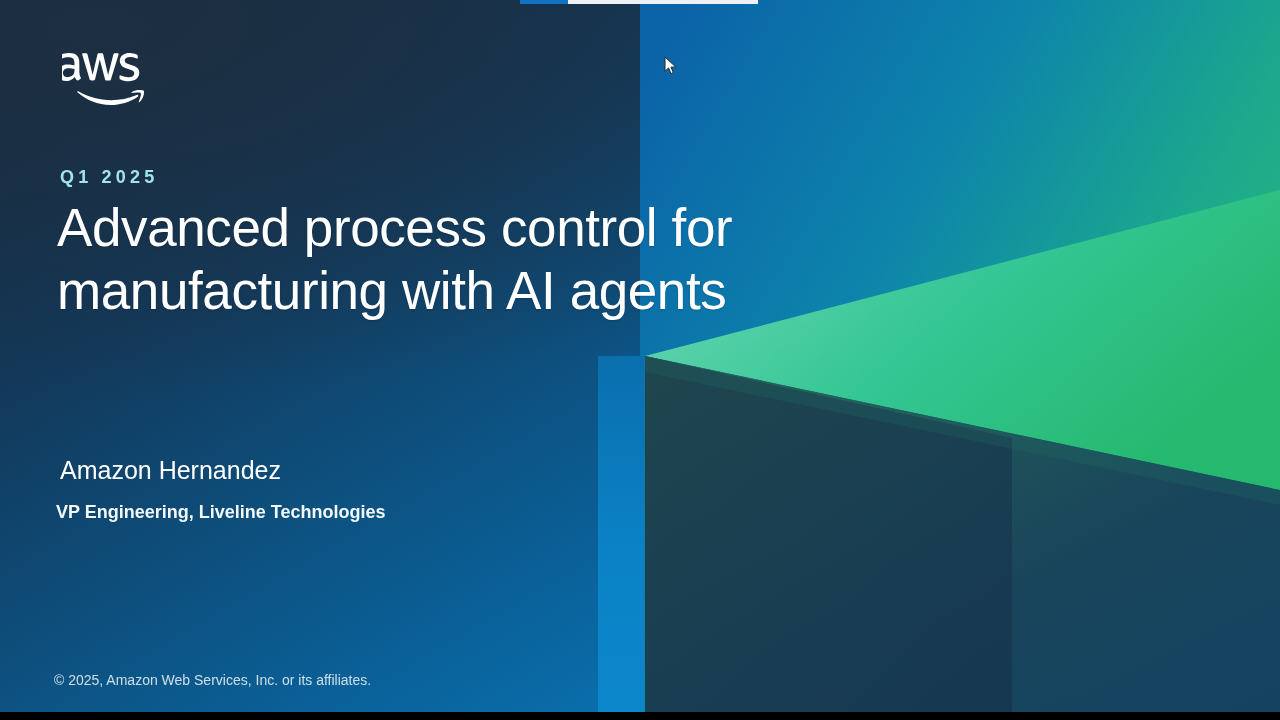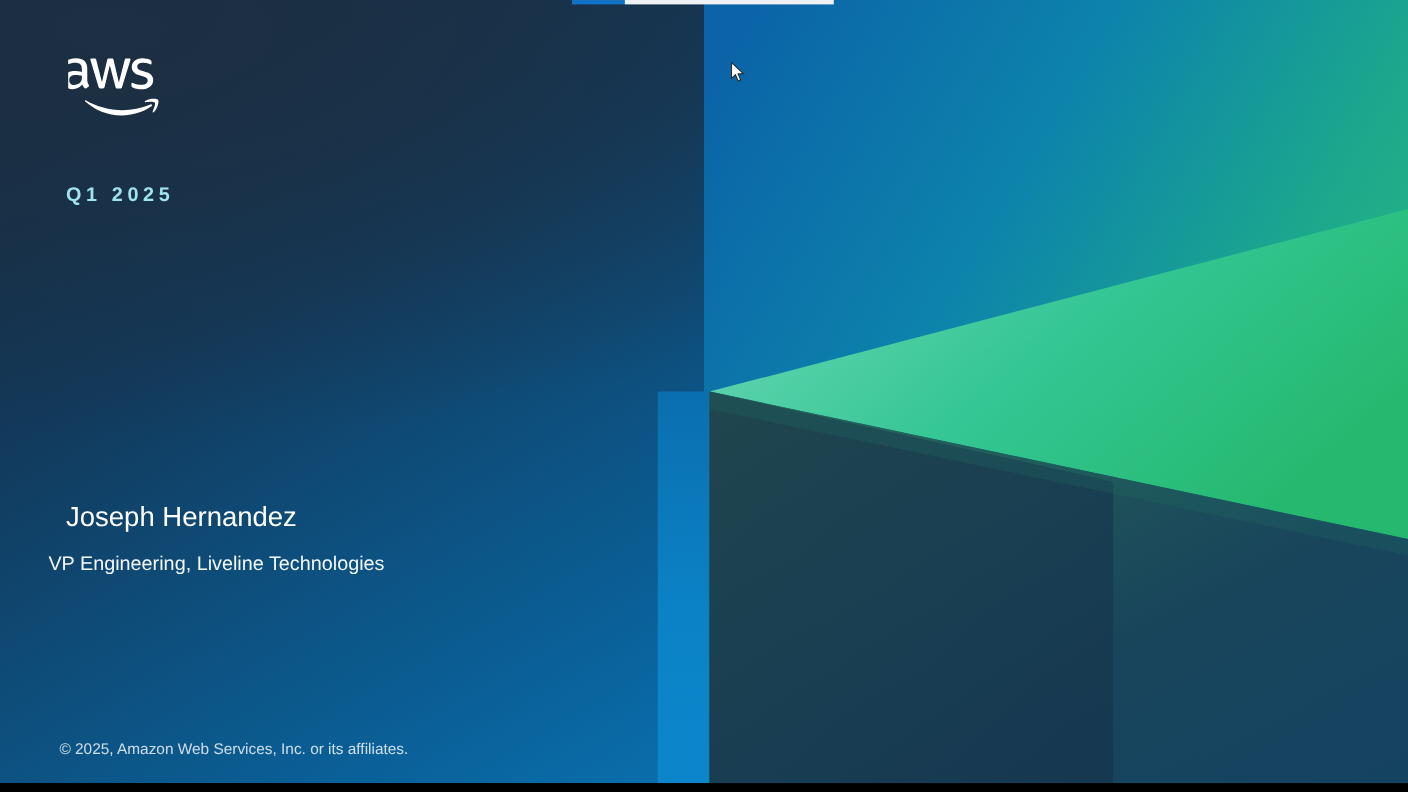--- a/index.html
+++ b/index.html
@@ -73,23 +73,23 @@
     position:absolute;
     left:60px; top:456px;
     font-size:25px;
     font-weight:400;
     color:#ffffff;
     white-space:nowrap;
   }
 
   .speaker-role {
     position:absolute;
-    left:44px; top:502px;
+    left:56px; top:502px;
     font-size:18px;
-    font-weight:normal;
+    font-weight:bold;
     color:#f2f8fb;
     white-space:nowrap;
     text-align:center;
   }
 
   .footer {
     position:absolute;
     left:54px; top:672px;
     font-size:14px;
     font-weight:400;
@@ -213,22 +213,24 @@
           <path d="M66.66 35.21c-1.56 0-3.12-.18-4.62-.54-1.5-.36-2.67-.75-3.45-1.2-.48-.27-.81-.57-.93-.84-.12-.27-.18-.57-.18-.84v-1.53c0-.63.24-.93.69-.93.18 0 .36.03.54.09.18.06.45.18.75.3 1.02.45 2.13.81 3.3 1.05 1.2.24 2.37.36 3.57.36 1.89 0 3.36-.33 4.38-.99 1.02-.66 1.56-1.62 1.56-2.85 0-.84-.27-1.53-.81-2.1-.54-.57-1.56-1.08-3.03-1.56l-4.35-1.35c-2.19-.69-3.81-1.71-4.8-3.06-.99-1.32-1.5-2.79-1.5-4.35 0-1.26.27-2.37.81-3.33.54-.96 1.26-1.8 2.16-2.46.9-.69 1.92-1.2 3.12-1.56 1.2-.36 2.46-.51 3.78-.51.66 0 1.35.03 2.01.12.69.09 1.32.21 1.95.33.6.15 1.17.3 1.71.48.54.18.96.36 1.26.54.42.24.72.48.9.75.18.24.27.57.27.99v1.41c0 .63-.24.96-.69.96-.24 0-.63-.12-1.14-.36-1.71-.78-3.63-1.17-5.76-1.17-1.71 0-3.06.27-3.99.84-.93.57-1.41 1.44-1.41 2.67 0 .84.3 1.56.9 2.13.6.57 1.71 1.14 3.3 1.65l4.26 1.35c2.16.69 3.72 1.65 4.65 2.88.93 1.23 1.38 2.64 1.38 4.2 0 1.29-.27 2.46-.78 3.48-.54 1.02-1.27 1.91-2.19 2.64-.92.75-2.02 1.31-3.3 1.68-1.34.41-2.74.61-4.2.61z"></path>
 
           <path d="M75.69 50.67C68.37 56.08 57.75 58.95 48.6 58.95c-12.81 0-24.36-4.74-33.09-12.63-.69-.62-.07-1.47.75-.99 9.45 5.49 21.12 8.81 33.18 8.81 8.13 0 17.07-1.69 25.29-5.17 1.23-.53 2.27.81 1.05 1.7z"></path>
           <path d="M78.72 47.2c-.93-1.2-6.18-.57-8.55-.29-.72.09-.83-.54-.18-1 4.18-2.94 11.04-2.09 11.84-1.11.8.99-.21 7.86-4.14 11.14-.6.51-1.18.24-.91-.43.89-2.21 2.88-7.15 1.94-8.31z"></path>
         </g>
       </svg>
     </div>
 
     <div class="eyebrow">Q1 2025</div>
 
-
-    <div class="speaker-name">Joseph Hernandez</div>
+    <h1 class="title">Advanced process control for
+manufacturing with AI agents</h1>
+
+    <div class="speaker-name">Amazon Hernandez</div>
     <div class="speaker-role">VP Engineering, Liveline Technologies</div>
 
     <div class="footer">© 2025, Amazon Web Services, Inc. or its affiliates.</div>
 
   </div>
 
   <div class="seekbar">
     <div class="seek-played"></div>
     <div class="seek-buffer"></div>
   </div>

